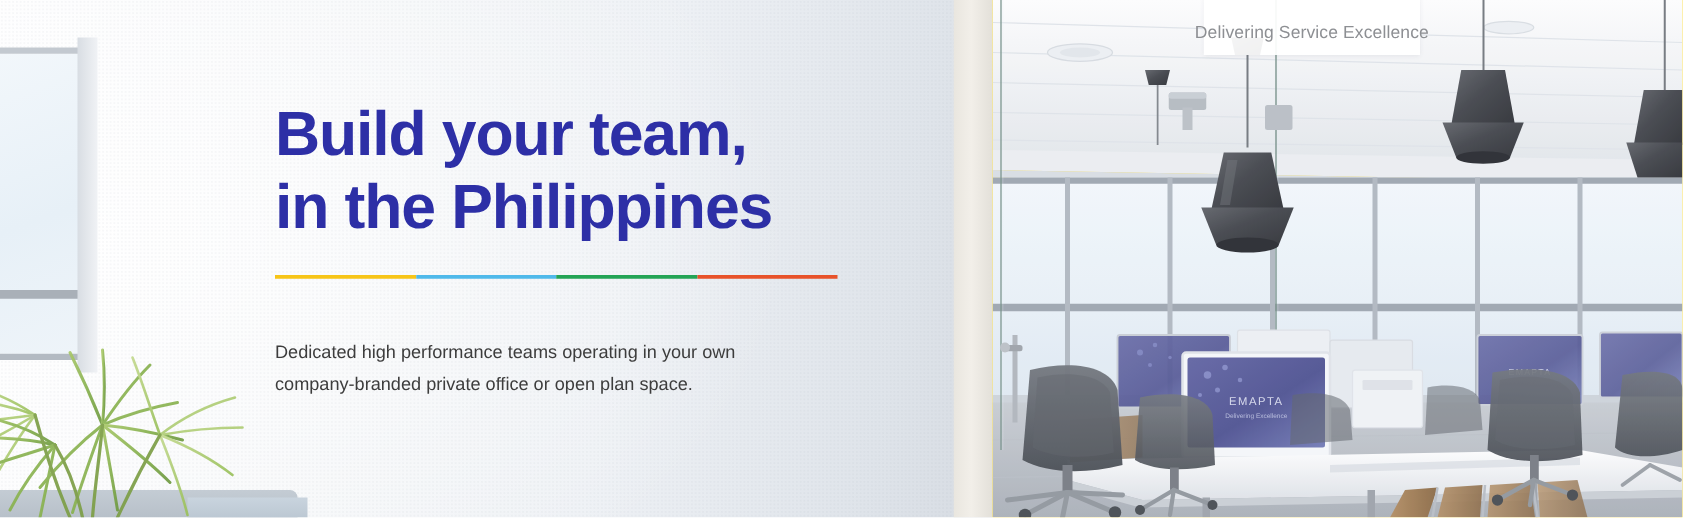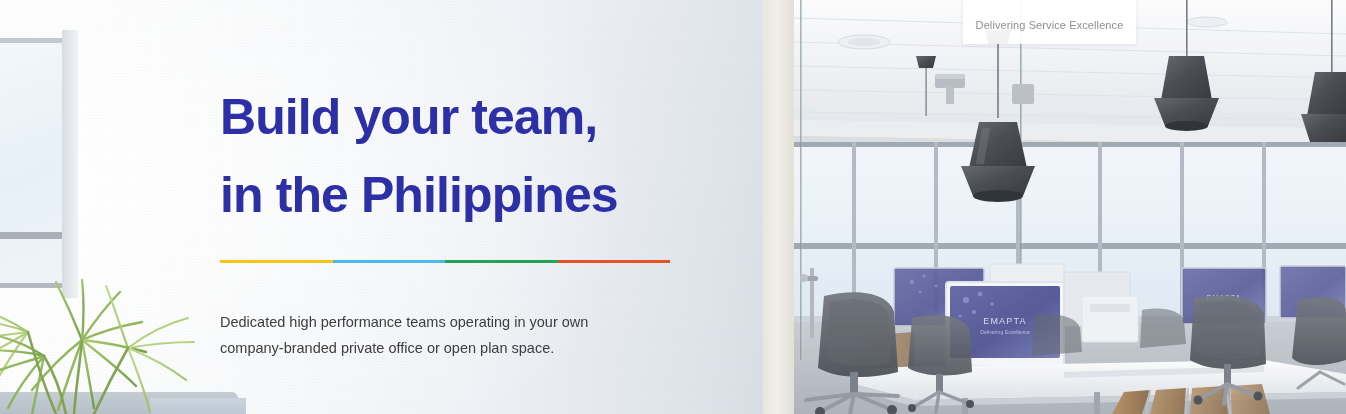--- a/index.html
+++ b/index.html
@@ -66,21 +66,21 @@
   
   #plant { position:absolute; left:-30px; top:236px; width:240px; height:178px; }
 
   
   #copy {
     position:absolute; left:220px; top:78px; width:500px;
   }
   #headline {
     font-size:50px;
     font-weight:bold;
-    line-height:78px;
+    line-height:58px;
     letter-spacing:-0.9px;
     color:#2d2fa6;
     white-space:pre-line;
   }
   #divider { margin-top:26px; display:flex; width:450px; height:3px; }
   #divider span { flex:1 1 0; height:3px; display:block; }
   #sub {
     margin-top:46px;
     font-size:14.5px;
     line-height:26px;
@@ -108,21 +108,21 @@
 
   
   #tooltip-card {
     position:absolute; left:963px; top:-4px;
     width:173px; height:48px;
     background:rgba(255,255,255,0.93);
     display:flex; align-items:center; justify-content:center;
     box-shadow:0 1px 4px rgba(60,70,85,0.10);
   }
   #tooltip-label {
-    font-size:11px;
+    font-size:14px;
     color:#8d8f93;
     letter-spacing:0.1px;
     padding-top:10px;
     white-space:nowrap;
   }
 </style>
 </head>
 <body>
 
 <div id="hero">

